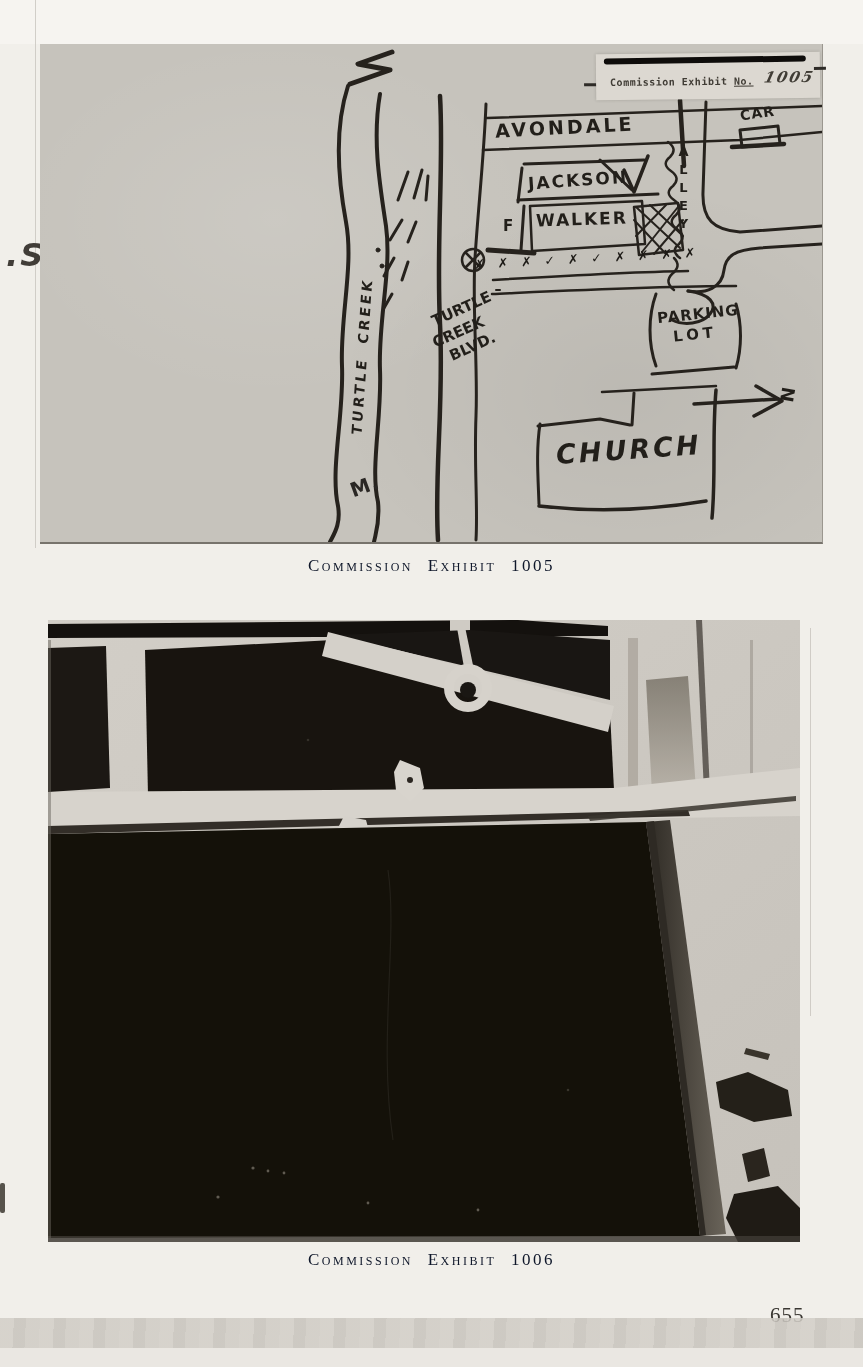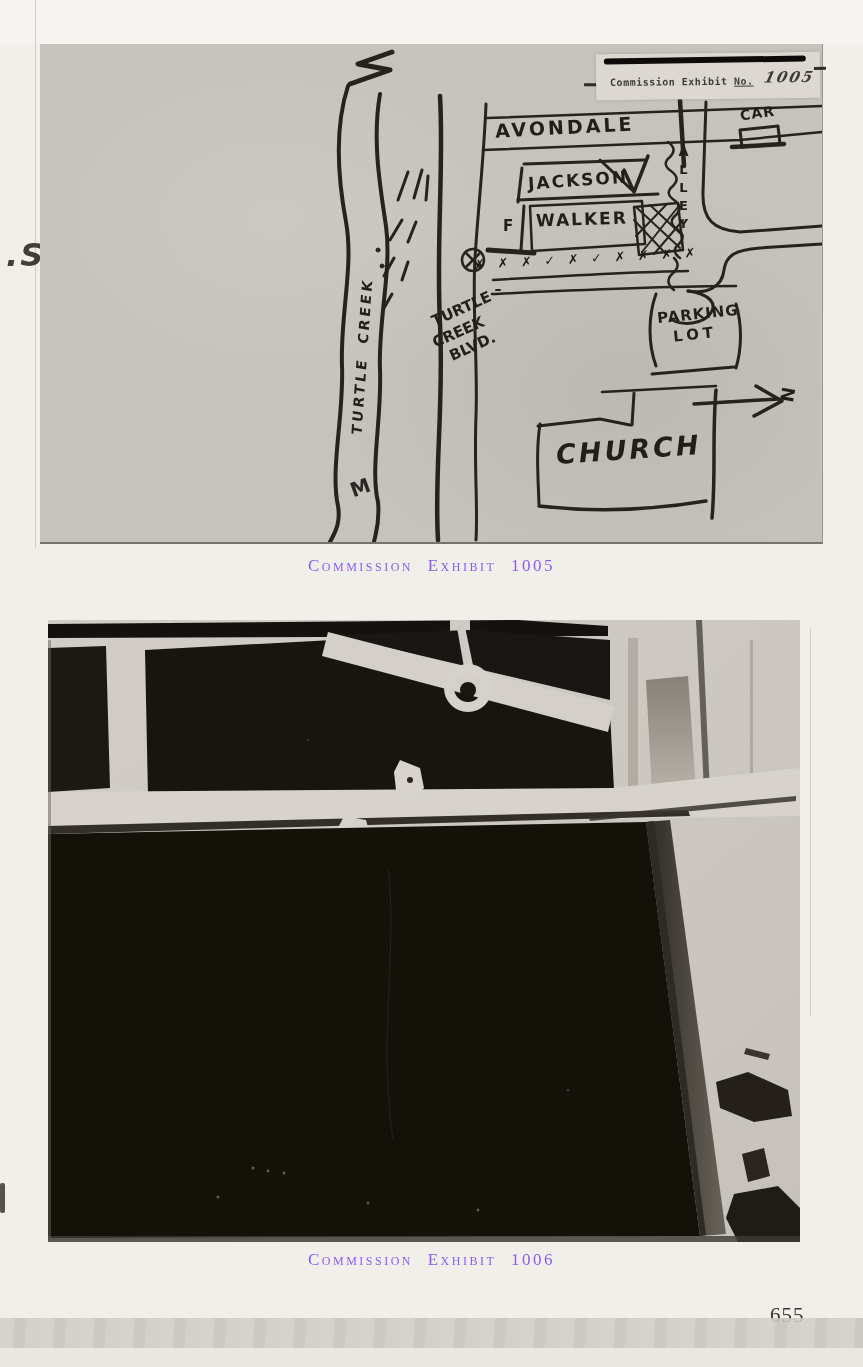--- a/index.html
+++ b/index.html
@@ -67,21 +67,21 @@
   .exh-no{text-decoration:underline;}
   .exh-num{font-family:"DejaVu Serif",serif;font-style:italic;font-size:15px;display:inline-block;transform:skewX(-14deg) translateY(-2px);margin-left:4px;letter-spacing:2px;}
   .exh-dash{position:absolute;width:12px;height:3px;background:#2e2b27;}
   .exh-dash.d1{left:-12px;top:29px;}
   .exh-dash.d2{left:218px;top:15px;}
 
   
   .caption{
     position:absolute;left:0;width:863px;text-align:center;
     font-variant-caps:small-caps;font-size:17px;letter-spacing:2.5px;word-spacing:8px;
-    color:#8b5cf6;font-weight:500;
+    color:#0f172a;font-weight:500;
   }
   .cap-1005{top:556px;}
   .cap-1006{top:1250px;font-family:Liberation Serif, serif;}
   .page-number{position:absolute;left:770px;top:1303px;font-size:21px;letter-spacing:1px;color:#3a3732;}
 
   
   .window-photo{
     position:absolute;left:48px;top:620px;width:752px;height:622px;
     background:#ccc8c1;
   }

